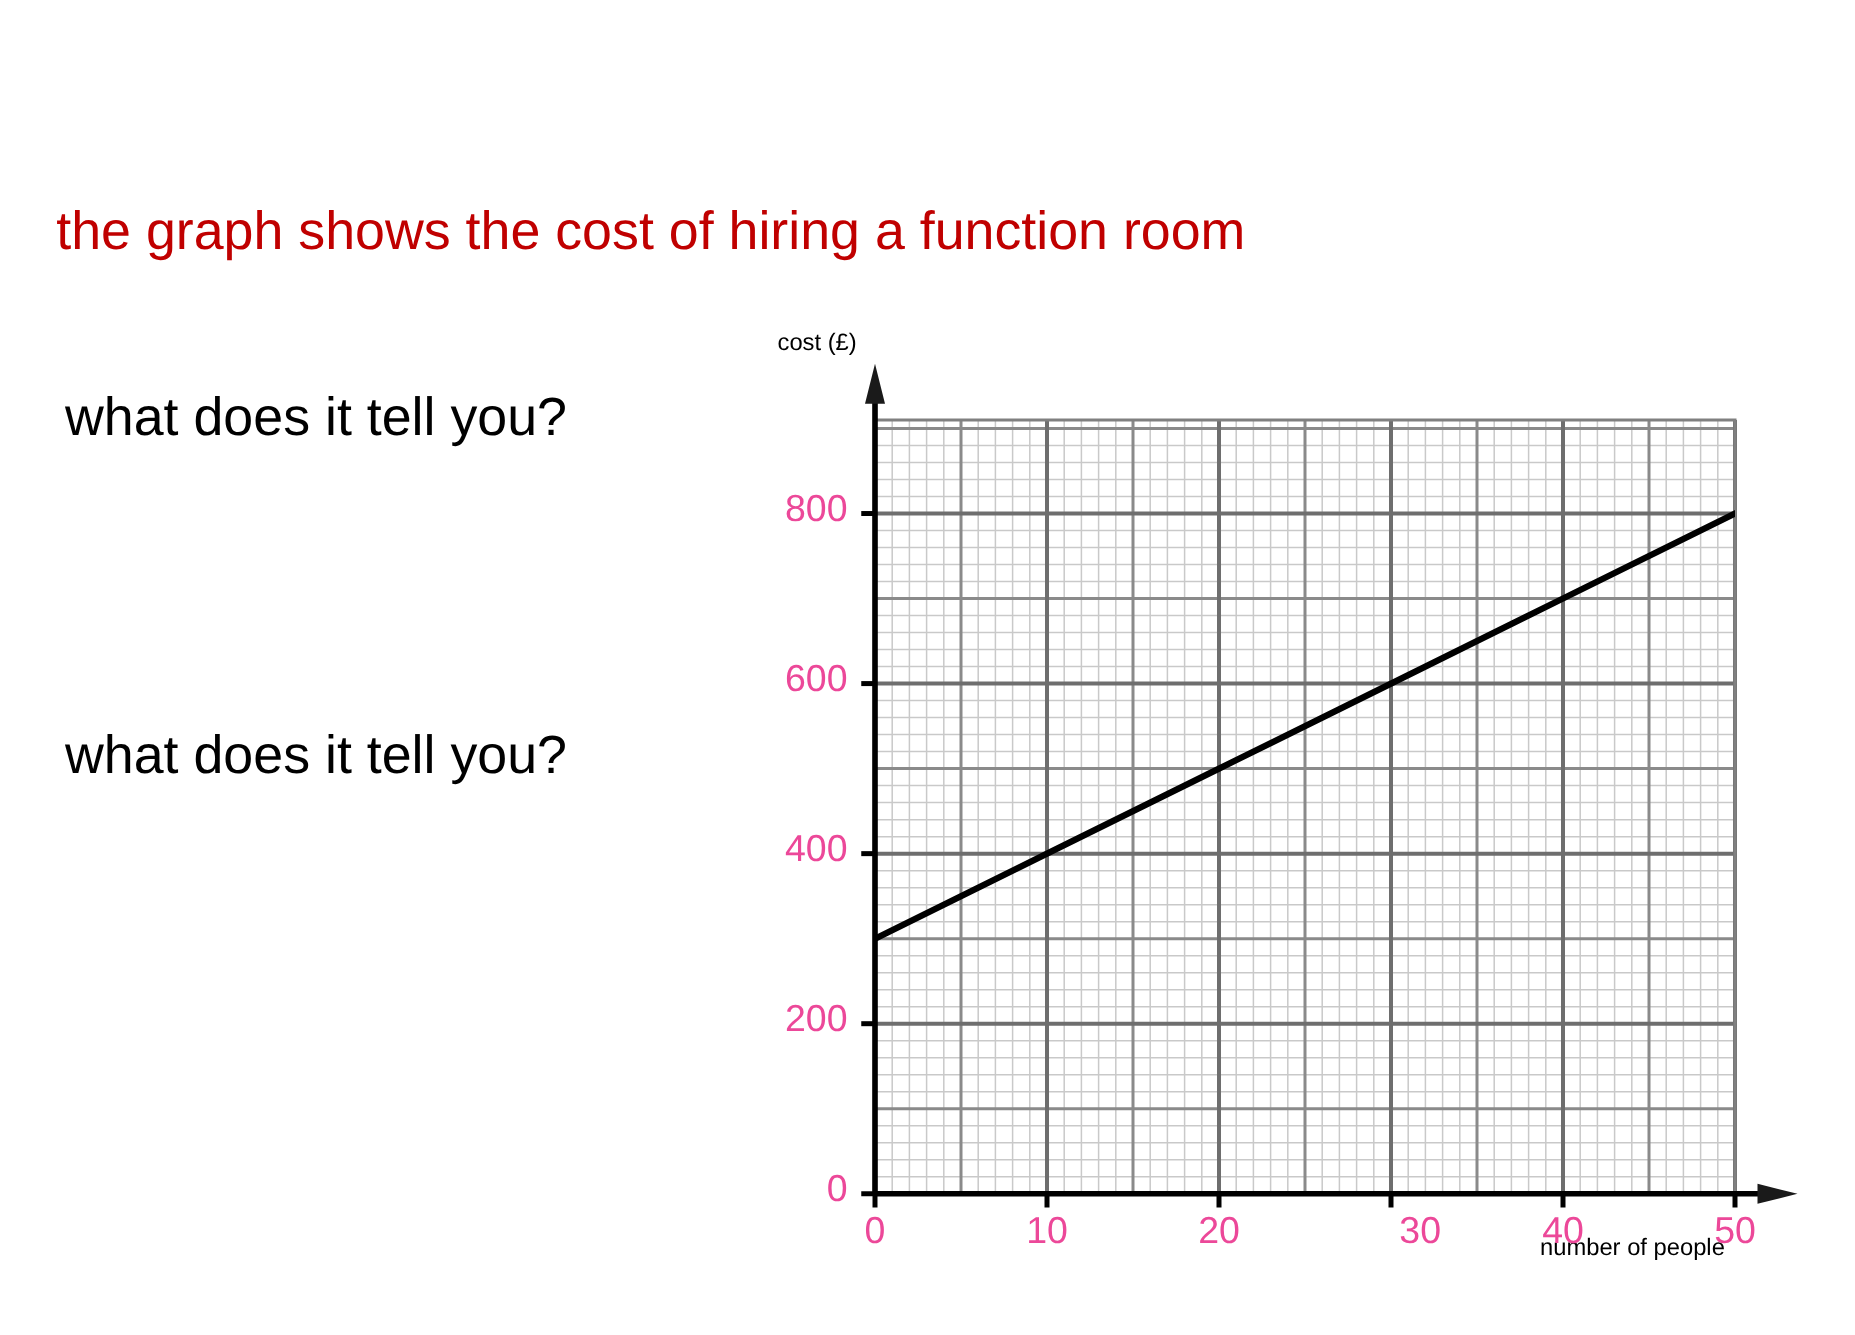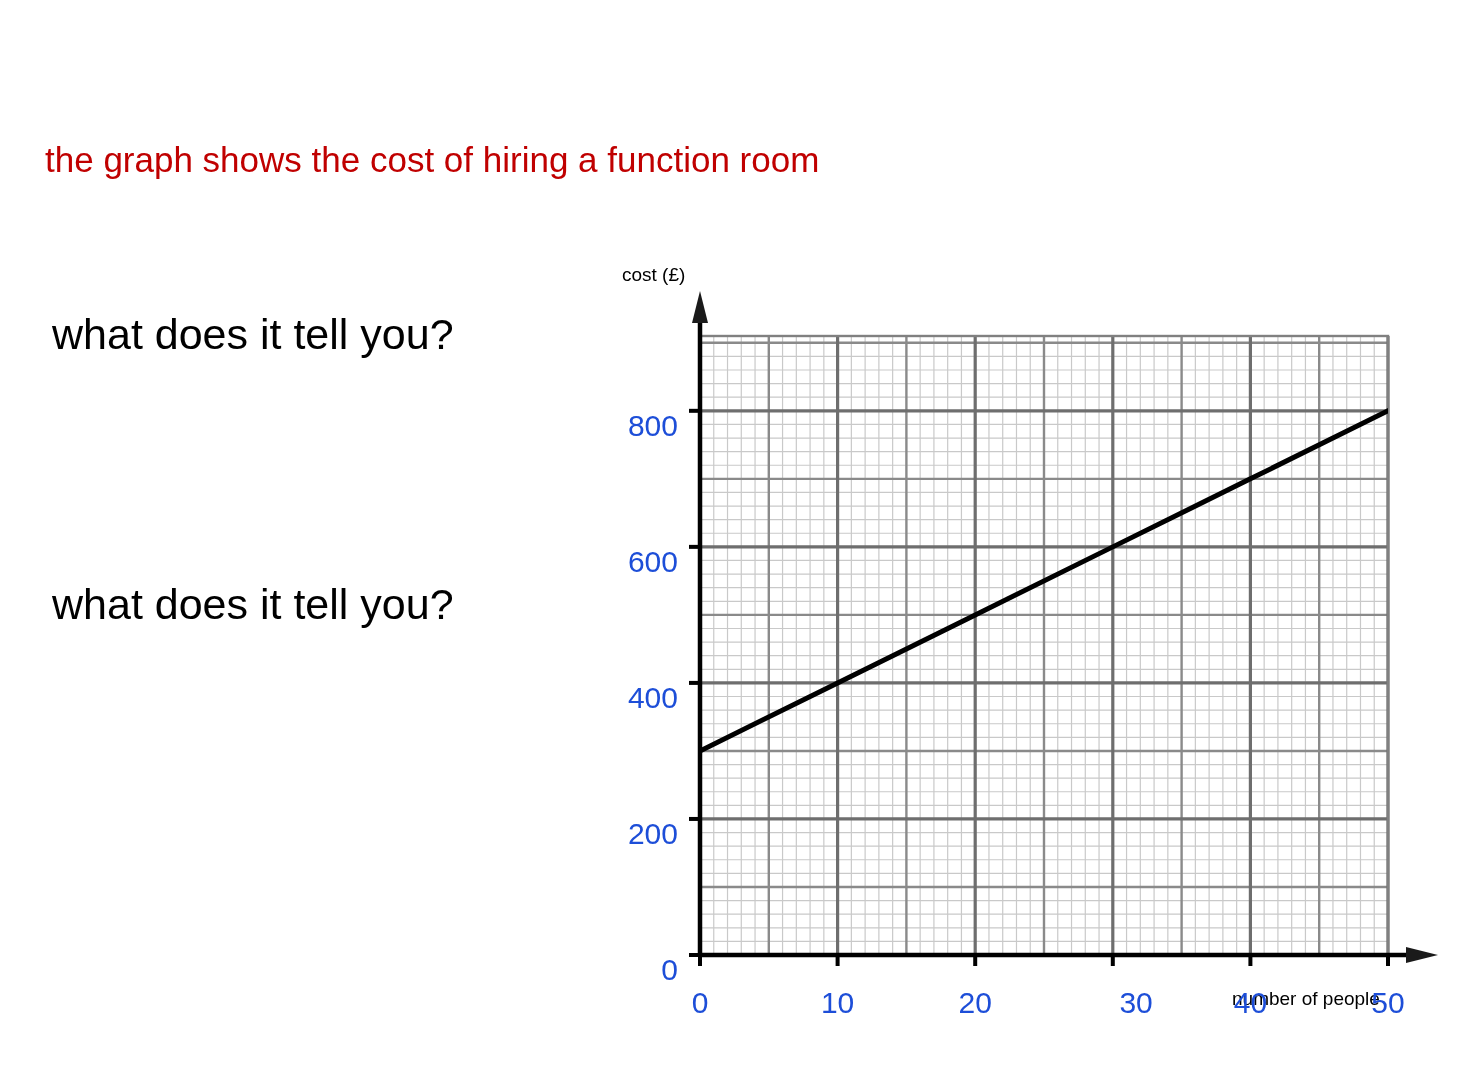--- a/index.html
+++ b/index.html
@@ -15,21 +15,21 @@
     font-family: "Liberation Sans", sans-serif;
     color: #000000;
   }
 
   
   #title-block {
     position: absolute;
     left: 45px;
     top: 48px;
     width: 1180px;
-    font-size: 35px;
+    font-size: 43px;
     line-height: 1.28;
     color: #C00000;
     font-family: "Liberation Sans", sans-serif;
     white-space: pre-wrap;
   }
   .title-line { display: block; }
 
   
   .question-block {
     position: absolute;
@@ -68,23 +68,22 @@
     color: #000000;
     white-space: nowrap;
   }
   #y-axis-caption { left: 22px; top: 9px; }
   #x-axis-caption { left: 632px; top: 733px; }
 
   .tick-label {
     position: absolute;
     font-size: 30px;
     font-family: "Liberation Sans", sans-serif;
-    color: #1d4ed8;
+    color: #ec4899;
     white-space: nowrap;
-    margin-top: 18px;
   }
   .y-tick-label { text-align: right; width: 90px; }
   .x-tick-label { text-align: center; width: 80px; }
 </style>
 </head>
 <body>
 
 <div id="title-block">
   <span class="title-line">the graph shows the cost of hiring a function room</span>
 </div>

